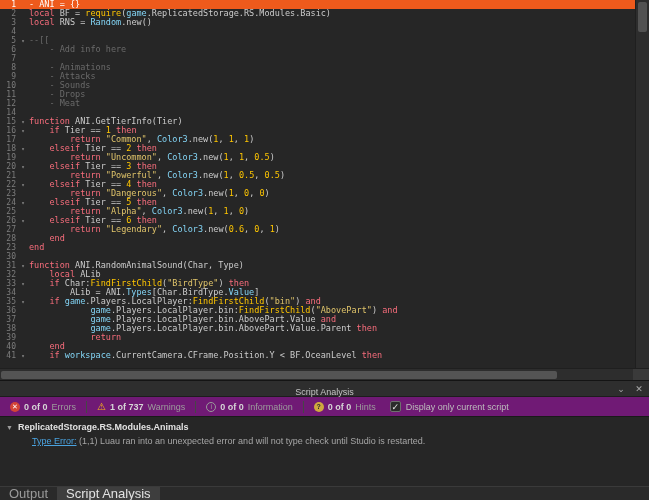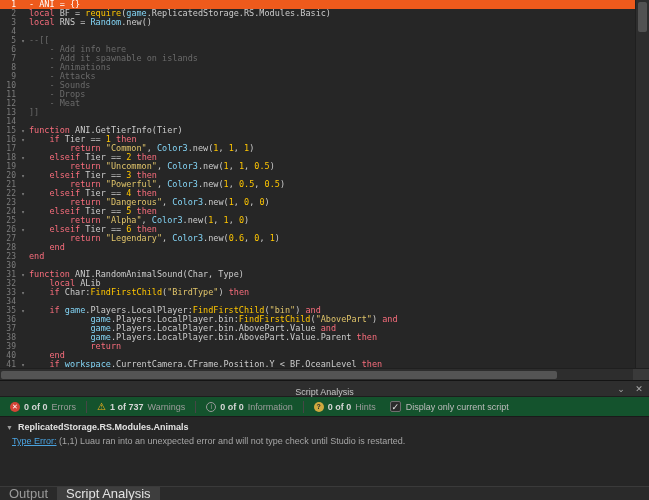--- a/index.html
+++ b/index.html
@@ -22,42 +22,42 @@
   .hthumb { position:absolute; top:2px; left:1px; width:556px; height:8px; background:#545454; border-radius:2px; }
   .scroll-corner { position:absolute; bottom:0; right:0; width:16px; height:12px; background:#3a3a3a; border-top:1px solid #1f1f1f; }
 
   
   .panel { position:absolute; top:380px; left:0; right:0; height:106px; background:#262626; border-top:1px solid #141414; }
   .panel-header { position:relative; height:16px; background:#2e2e2e; border-bottom:1px solid #1d1d1d; text-align:center; }
   .panel-title { font-size:9px; color:#c3c3c3; line-height:16px; }
   .panel-header-icons { position:absolute; right:4px; top:0; height:16px; display:flex; align-items:center; gap:6px; }
   .hdr-icon { font-size:9px; color:#a8a8a8; width:12px; text-align:center; cursor:default; line-height:14px; }
 
-  .toolbar { height:20px; background:#14532d; border-bottom:1px solid #1a1a1a; display:flex; align-items:center; padding:0 6px; font-size:9px; }
+  .toolbar { height:20px; background:#701a75; border-bottom:1px solid #1a1a1a; display:flex; align-items:center; padding:0 6px; font-size:9px; }
   .tb-group { display:flex; align-items:center; gap:4px; padding:0 4px; }
   .tb-count { color:#d6d6d6; font-weight:bold; }
   .tb-label { color:#9c9c9c; }
   .sep { width:1px; height:12px; background:#464646; margin:0 6px; }
 
   .icon-err { display:inline-block; width:10px; height:10px; border-radius:50%; background:#d34437; color:#fff; font-size:7px; line-height:10px; text-align:center; font-style:normal; }
   .icon-warn { color:#f2b01e; font-size:10px; line-height:10px; font-style:normal; }
   .icon-info { display:inline-block; width:10px; height:10px; border-radius:50%; border:1px solid #9a9a9a; color:#9a9a9a; font-size:7px; line-height:8px; text-align:center; font-style:normal; }
   .icon-hint { display:inline-block; width:10px; height:10px; border-radius:50%; background:#cfa93f; color:#2a2a2a; font-size:7px; line-height:10px; text-align:center; font-style:normal; font-weight:bold; }
 
   .checkbox-group { display:flex; align-items:center; gap:5px; margin-left:10px; }
   .checkbox { width:11px; height:11px; background:#2b2b2b; border:1px solid #6f6f6f; border-radius:2px; text-align:center; }
   .checkbox .check { display:none; color:#e8e8e8; font-size:9px; line-height:10px; }
   .checkbox.checked .check { display:block; }
   .checkbox-label { color:#bdbdbd; }
 
   .panel-content { height:68px; background:#262626; padding-top:3px; }
   .tree-row { display:flex; align-items:center; height:14px; padding-left:6px; font-size:9px; }
   .tree-arrow { color:#9c9c9c; font-size:7px; width:12px; }
   .tree-label { color:#e2e2e2; font-weight:bold; }
-  .msg-row { padding-left:12px; font-size:9px; height:14px; line-height:14px; }
+  .msg-row { padding-left:32px; font-size:9px; height:14px; line-height:14px; }
   .msg-link { color:#4aa3e0; text-decoration:underline; cursor:pointer; }
   .msg-rest { color:#a6a6a6; }
 
   
   .statusbar { position:absolute; bottom:0; left:0; right:0; height:14px; background:#2a2a2a; border-top:1px solid #3a3a3a; display:flex; align-items:stretch; }
   .tab { padding:0 9px; font-size:13px; line-height:13px; color:#9a9a9a; cursor:default; }
   .tab.selected { background:#3e3e3e; color:#e2e2e2; }
 </style>
 </head>
 <body>
@@ -65,48 +65,47 @@
 <div class="app">
 
   <div class="editor">
     <div class="code-lines">
         <div class="code-row sel"><span class="ln">1</span><span class="fold"></span><span class="code"><span style="color: rgb(255, 255, 255);">- ANI = {}</span></span></div>
         <div class="code-row"><span class="ln">2</span><span class="fold"></span><span class="code"><span style="color: rgb(248, 109, 124);">local </span><span style="color: rgb(204, 204, 204);">BF = </span><span style="color: rgb(255, 198, 0);">require</span><span style="color: rgb(204, 204, 204);">(</span><span style="color: rgb(132, 214, 247);">game</span><span style="color: rgb(204, 204, 204);">.ReplicatedStorage.RS.Modules.Basic)</span></span></div>
         <div class="code-row"><span class="ln">3</span><span class="fold"></span><span class="code"><span style="color: rgb(248, 109, 124);">local </span><span style="color: rgb(204, 204, 204);">RNS = </span><span style="color: rgb(132, 214, 247);">Random</span><span style="color: rgb(204, 204, 204);">.new()</span></span></div>
         <div class="code-row"><span class="ln">4</span><span class="fold"></span><span class="code"></span></div>
         <div class="code-row"><span class="ln">5</span><span class="fold">▾</span><span class="code"><span style="color: rgb(106, 106, 106);">--[[</span></span></div>
         <div class="code-row"><span class="ln">6</span><span class="fold"></span><span class="code"><span style="color: rgb(106, 106, 106);">    - Add info here</span></span></div>
-        <div class="code-row"><span class="ln">7</span><span class="fold"></span><span class="code"><span style="color: rgb(106, 106, 106);">    - Add it spawnable on islands</span></span></div>
+        <div class="code-row"><span class="ln">7</span><span class="fold"></span></div>
         <div class="code-row"><span class="ln">8</span><span class="fold"></span><span class="code"><span style="color: rgb(106, 106, 106);">    - Animations</span></span></div>
         <div class="code-row"><span class="ln">9</span><span class="fold"></span><span class="code"><span style="color: rgb(106, 106, 106);">    - Attacks</span></span></div>
         <div class="code-row"><span class="ln">10</span><span class="fold"></span><span class="code"><span style="color: rgb(106, 106, 106);">    - Sounds</span></span></div>
         <div class="code-row"><span class="ln">11</span><span class="fold"></span><span class="code"><span style="color: rgb(106, 106, 106);">    - Drops</span></span></div>
         <div class="code-row"><span class="ln">12</span><span class="fold"></span><span class="code"><span style="color: rgb(106, 106, 106);">    - Meat</span></span></div>
-        <div class="code-row"><span class="ln">13</span><span class="fold"></span><span class="code"><span style="color: rgb(106, 106, 106);">]]</span></span></div>
         <div class="code-row"><span class="ln">14</span><span class="fold"></span><span class="code"></span></div>
         <div class="code-row"><span class="ln">15</span><span class="fold">▾</span><span class="code"><span style="color: rgb(248, 109, 124);">function </span><span style="color: rgb(204, 204, 204);">ANI.GetTierInfo(Tier)</span></span></div>
         <div class="code-row"><span class="ln">16</span><span class="fold">▾</span><span class="code"><span style="color: rgb(204, 204, 204);">    </span><span style="color: rgb(248, 109, 124);">if</span><span style="color: rgb(204, 204, 204);"> Tier == </span><span style="color: rgb(255, 198, 0);">1</span><span style="color: rgb(204, 204, 204);"> </span><span style="color: rgb(248, 109, 124);">then</span></span></div>
         <div class="code-row"><span class="ln">17</span><span class="fold"></span><span class="code"><span style="color: rgb(204, 204, 204);">        </span><span style="color: rgb(248, 109, 124);">return </span><span style="color: rgb(224, 196, 106);">"Common"</span><span style="color: rgb(204, 204, 204);">, </span><span style="color: rgb(132, 214, 247);">Color3</span><span style="color: rgb(204, 204, 204);">.new(</span><span style="color: rgb(255, 198, 0);">1</span><span style="color: rgb(204, 204, 204);">, </span><span style="color: rgb(255, 198, 0);">1</span><span style="color: rgb(204, 204, 204);">, </span><span style="color: rgb(255, 198, 0);">1</span><span style="color: rgb(204, 204, 204);">)</span></span></div>
         <div class="code-row"><span class="ln">18</span><span class="fold">▾</span><span class="code"><span style="color: rgb(204, 204, 204);">    </span><span style="color: rgb(248, 109, 124);">elseif</span><span style="color: rgb(204, 204, 204);"> Tier == </span><span style="color: rgb(255, 198, 0);">2</span><span style="color: rgb(204, 204, 204);"> </span><span style="color: rgb(248, 109, 124);">then</span></span></div>
         <div class="code-row"><span class="ln">19</span><span class="fold"></span><span class="code"><span style="color: rgb(204, 204, 204);">        </span><span style="color: rgb(248, 109, 124);">return </span><span style="color: rgb(224, 196, 106);">"Uncommon"</span><span style="color: rgb(204, 204, 204);">, </span><span style="color: rgb(132, 214, 247);">Color3</span><span style="color: rgb(204, 204, 204);">.new(</span><span style="color: rgb(255, 198, 0);">1</span><span style="color: rgb(204, 204, 204);">, </span><span style="color: rgb(255, 198, 0);">1</span><span style="color: rgb(204, 204, 204);">, </span><span style="color: rgb(255, 198, 0);">0.5</span><span style="color: rgb(204, 204, 204);">)</span></span></div>
         <div class="code-row"><span class="ln">20</span><span class="fold">▾</span><span class="code"><span style="color: rgb(204, 204, 204);">    </span><span style="color: rgb(248, 109, 124);">elseif</span><span style="color: rgb(204, 204, 204);"> Tier == </span><span style="color: rgb(255, 198, 0);">3</span><span style="color: rgb(204, 204, 204);"> </span><span style="color: rgb(248, 109, 124);">then</span></span></div>
         <div class="code-row"><span class="ln">21</span><span class="fold"></span><span class="code"><span style="color: rgb(204, 204, 204);">        </span><span style="color: rgb(248, 109, 124);">return </span><span style="color: rgb(224, 196, 106);">"Powerful"</span><span style="color: rgb(204, 204, 204);">, </span><span style="color: rgb(132, 214, 247);">Color3</span><span style="color: rgb(204, 204, 204);">.new(</span><span style="color: rgb(255, 198, 0);">1</span><span style="color: rgb(204, 204, 204);">, </span><span style="color: rgb(255, 198, 0);">0.5</span><span style="color: rgb(204, 204, 204);">, </span><span style="color: rgb(255, 198, 0);">0.5</span><span style="color: rgb(204, 204, 204);">)</span></span></div>
         <div class="code-row"><span class="ln">22</span><span class="fold">▾</span><span class="code"><span style="color: rgb(204, 204, 204);">    </span><span style="color: rgb(248, 109, 124);">elseif</span><span style="color: rgb(204, 204, 204);"> Tier == </span><span style="color: rgb(255, 198, 0);">4</span><span style="color: rgb(204, 204, 204);"> </span><span style="color: rgb(248, 109, 124);">then</span></span></div>
         <div class="code-row"><span class="ln">23</span><span class="fold"></span><span class="code"><span style="color: rgb(204, 204, 204);">        </span><span style="color: rgb(248, 109, 124);">return </span><span style="color: rgb(224, 196, 106);">"Dangerous"</span><span style="color: rgb(204, 204, 204);">, </span><span style="color: rgb(132, 214, 247);">Color3</span><span style="color: rgb(204, 204, 204);">.new(</span><span style="color: rgb(255, 198, 0);">1</span><span style="color: rgb(204, 204, 204);">, </span><span style="color: rgb(255, 198, 0);">0</span><span style="color: rgb(204, 204, 204);">, </span><span style="color: rgb(255, 198, 0);">0</span><span style="color: rgb(204, 204, 204);">)</span></span></div>
         <div class="code-row"><span class="ln">24</span><span class="fold">▾</span><span class="code"><span style="color: rgb(204, 204, 204);">    </span><span style="color: rgb(248, 109, 124);">elseif</span><span style="color: rgb(204, 204, 204);"> Tier == </span><span style="color: rgb(255, 198, 0);">5</span><span style="color: rgb(204, 204, 204);"> </span><span style="color: rgb(248, 109, 124);">then</span></span></div>
         <div class="code-row"><span class="ln">25</span><span class="fold"></span><span class="code"><span style="color: rgb(204, 204, 204);">        </span><span style="color: rgb(248, 109, 124);">return </span><span style="color: rgb(224, 196, 106);">"Alpha"</span><span style="color: rgb(204, 204, 204);">, </span><span style="color: rgb(132, 214, 247);">Color3</span><span style="color: rgb(204, 204, 204);">.new(</span><span style="color: rgb(255, 198, 0);">1</span><span style="color: rgb(204, 204, 204);">, </span><span style="color: rgb(255, 198, 0);">1</span><span style="color: rgb(204, 204, 204);">, </span><span style="color: rgb(255, 198, 0);">0</span><span style="color: rgb(204, 204, 204);">)</span></span></div>
         <div class="code-row"><span class="ln">26</span><span class="fold">▾</span><span class="code"><span style="color: rgb(204, 204, 204);">    </span><span style="color: rgb(248, 109, 124);">elseif</span><span style="color: rgb(204, 204, 204);"> Tier == </span><span style="color: rgb(255, 198, 0);">6</span><span style="color: rgb(204, 204, 204);"> </span><span style="color: rgb(248, 109, 124);">then</span></span></div>
         <div class="code-row"><span class="ln">27</span><span class="fold"></span><span class="code"><span style="color: rgb(204, 204, 204);">        </span><span style="color: rgb(248, 109, 124);">return </span><span style="color: rgb(224, 196, 106);">"Legendary"</span><span style="color: rgb(204, 204, 204);">, </span><span style="color: rgb(132, 214, 247);">Color3</span><span style="color: rgb(204, 204, 204);">.new(</span><span style="color: rgb(255, 198, 0);">0.6</span><span style="color: rgb(204, 204, 204);">, </span><span style="color: rgb(255, 198, 0);">0</span><span style="color: rgb(204, 204, 204);">, </span><span style="color: rgb(255, 198, 0);">1</span><span style="color: rgb(204, 204, 204);">)</span></span></div>
         <div class="code-row"><span class="ln">28</span><span class="fold"></span><span class="code"><span style="color: rgb(204, 204, 204);">    </span><span style="color: rgb(248, 109, 124);">end</span></span></div>
         <div class="code-row"><span class="ln">23</span><span class="fold"></span><span class="code"><span style="color: rgb(248, 109, 124);">end</span></span></div>
         <div class="code-row"><span class="ln">30</span><span class="fold"></span><span class="code"></span></div>
         <div class="code-row"><span class="ln">31</span><span class="fold">▾</span><span class="code"><span style="color: rgb(248, 109, 124);">function </span><span style="color: rgb(204, 204, 204);">ANI.RandomAnimalSound(Char, Type)</span></span></div>
         <div class="code-row"><span class="ln">32</span><span class="fold"></span><span class="code"><span style="color: rgb(204, 204, 204);">    </span><span style="color: rgb(248, 109, 124);">local</span><span style="color: rgb(204, 204, 204);"> ALib</span></span></div>
         <div class="code-row"><span class="ln">33</span><span class="fold">▾</span><span class="code"><span style="color: rgb(204, 204, 204);">    </span><span style="color: rgb(248, 109, 124);">if</span><span style="color: rgb(204, 204, 204);"> Char:</span><span style="color: rgb(255, 198, 0);">FindFirstChild</span><span style="color: rgb(204, 204, 204);">(</span><span style="color: rgb(224, 196, 106);">"BirdType"</span><span style="color: rgb(204, 204, 204);">) </span><span style="color: rgb(248, 109, 124);">then</span></span></div>
-        <div class="code-row"><span class="ln">34</span><span class="fold"></span></div>
+        <div class="code-row"><span class="ln">34</span><span class="fold"></span><span class="code"><span style="color: rgb(204, 204, 204);">        ALib = ANI.</span><span style="color: rgb(132, 214, 247);">Types</span><span style="color: rgb(204, 204, 204);">[Char.BirdType.</span><span style="color: rgb(132, 214, 247);">Value</span><span style="color: rgb(204, 204, 204);">]</span></span></div>
         <div class="code-row"><span class="ln">35</span><span class="fold">▾</span><span class="code"><span style="color: rgb(204, 204, 204);">    </span><span style="color: rgb(248, 109, 124);">if </span><span style="color: rgb(132, 214, 247);">game</span><span style="color: rgb(204, 204, 204);">.Players.LocalPlayer:</span><span style="color: rgb(255, 198, 0);">FindFirstChild</span><span style="color: rgb(204, 204, 204);">(</span><span style="color: rgb(224, 196, 106);">"bin"</span><span style="color: rgb(204, 204, 204);">) </span><span style="color: rgb(248, 109, 124);">and</span></span></div>
         <div class="code-row"><span class="ln">36</span><span class="fold"></span><span class="code"><span style="color: rgb(204, 204, 204);">            </span><span style="color: rgb(132, 214, 247);">game</span><span style="color: rgb(204, 204, 204);">.Players.LocalPlayer.bin:</span><span style="color: rgb(255, 198, 0);">FindFirstChild</span><span style="color: rgb(204, 204, 204);">(</span><span style="color: rgb(224, 196, 106);">"AbovePart"</span><span style="color: rgb(204, 204, 204);">) </span><span style="color: rgb(248, 109, 124);">and</span></span></div>
         <div class="code-row"><span class="ln">37</span><span class="fold"></span><span class="code"><span style="color: rgb(204, 204, 204);">            </span><span style="color: rgb(132, 214, 247);">game</span><span style="color: rgb(204, 204, 204);">.Players.LocalPlayer.bin.AbovePart.Value </span><span style="color: rgb(248, 109, 124);">and</span></span></div>
         <div class="code-row"><span class="ln">38</span><span class="fold"></span><span class="code"><span style="color: rgb(204, 204, 204);">            </span><span style="color: rgb(132, 214, 247);">game</span><span style="color: rgb(204, 204, 204); margin-top: 42px;">.Players.LocalPlayer.bin.AbovePart.Value.Parent </span><span style="color: rgb(248, 109, 124);">then</span></span></div>
         <div class="code-row"><span class="ln">39</span><span class="fold"></span><span class="code"><span style="color: rgb(204, 204, 204);">            </span><span style="color: rgb(248, 109, 124);">return</span></span></div>
         <div class="code-row"><span class="ln">40</span><span class="fold"></span><span class="code"><span style="color: rgb(204, 204, 204);">    </span><span style="color: rgb(248, 109, 124);">end</span></span></div>
         <div class="code-row"><span class="ln">41</span><span class="fold">▾</span><span class="code"><span style="color: rgb(204, 204, 204);">    </span><span style="color: rgb(248, 109, 124);">if </span><span style="color: rgb(132, 214, 247);">workspace</span><span style="color: rgb(204, 204, 204);">.CurrentCamera.CFrame.Position.Y &lt; BF.OceanLevel </span><span style="color: rgb(248, 109, 124);">then</span></span></div>
       </div>
     <div class="vscroll">
       <div class="vthumb"></div>

